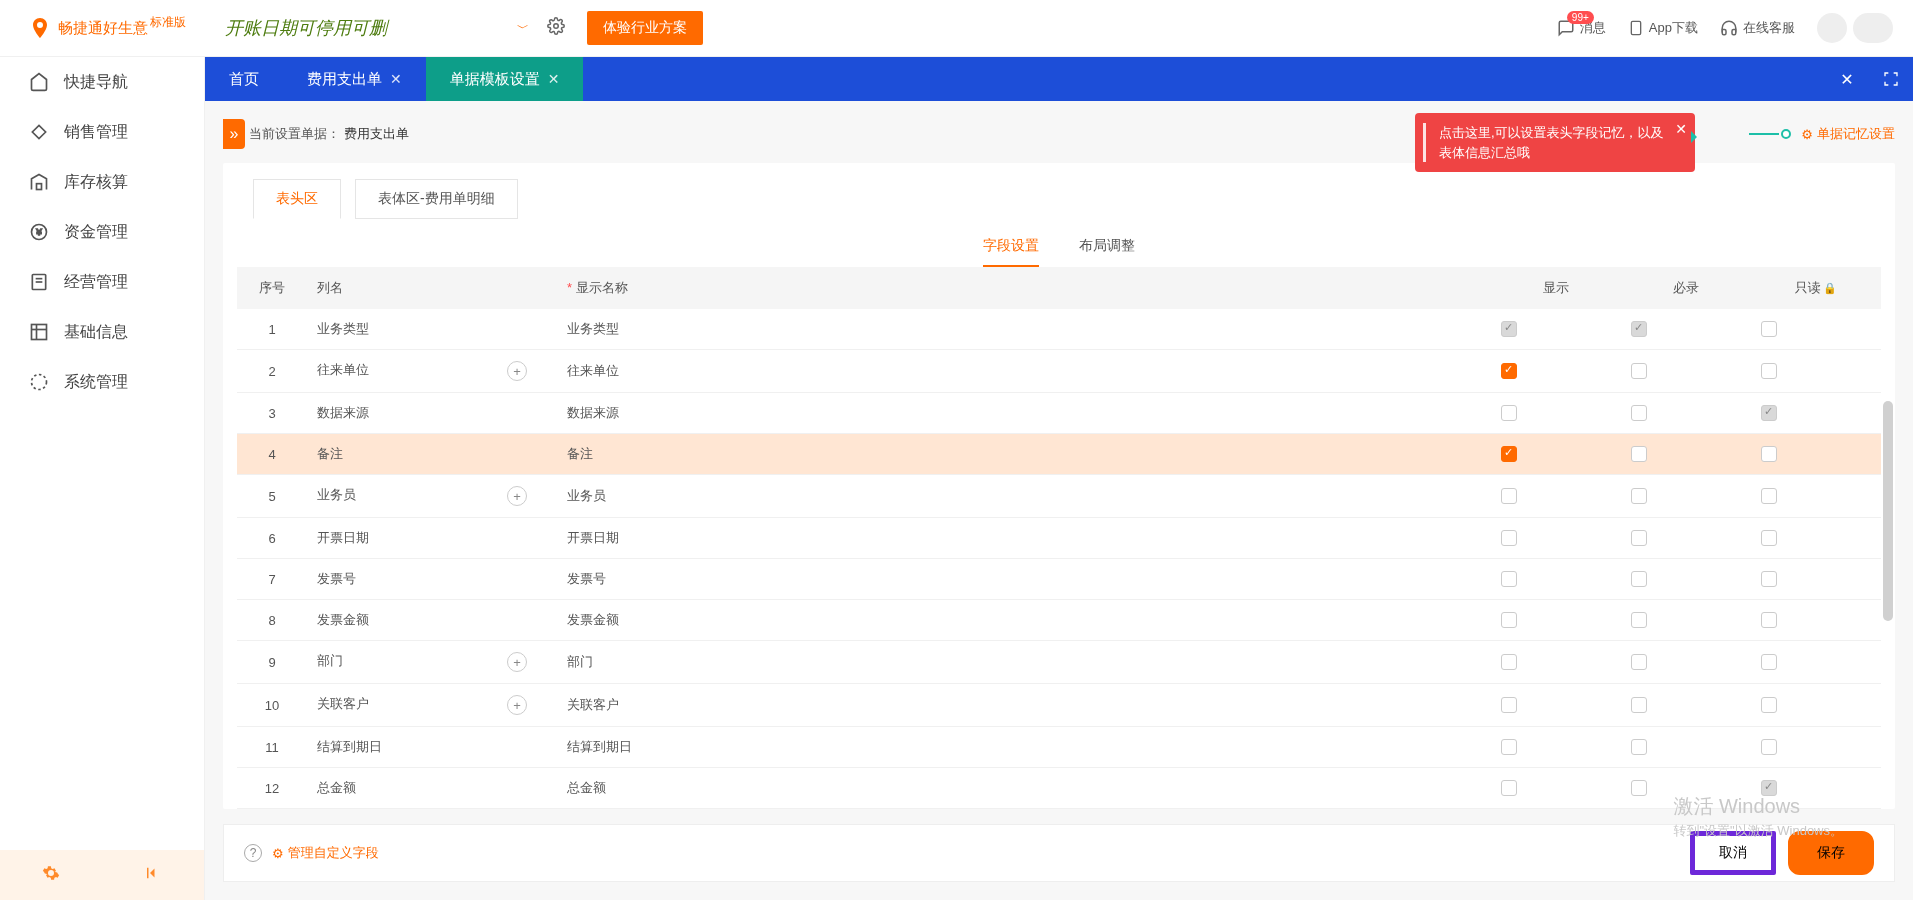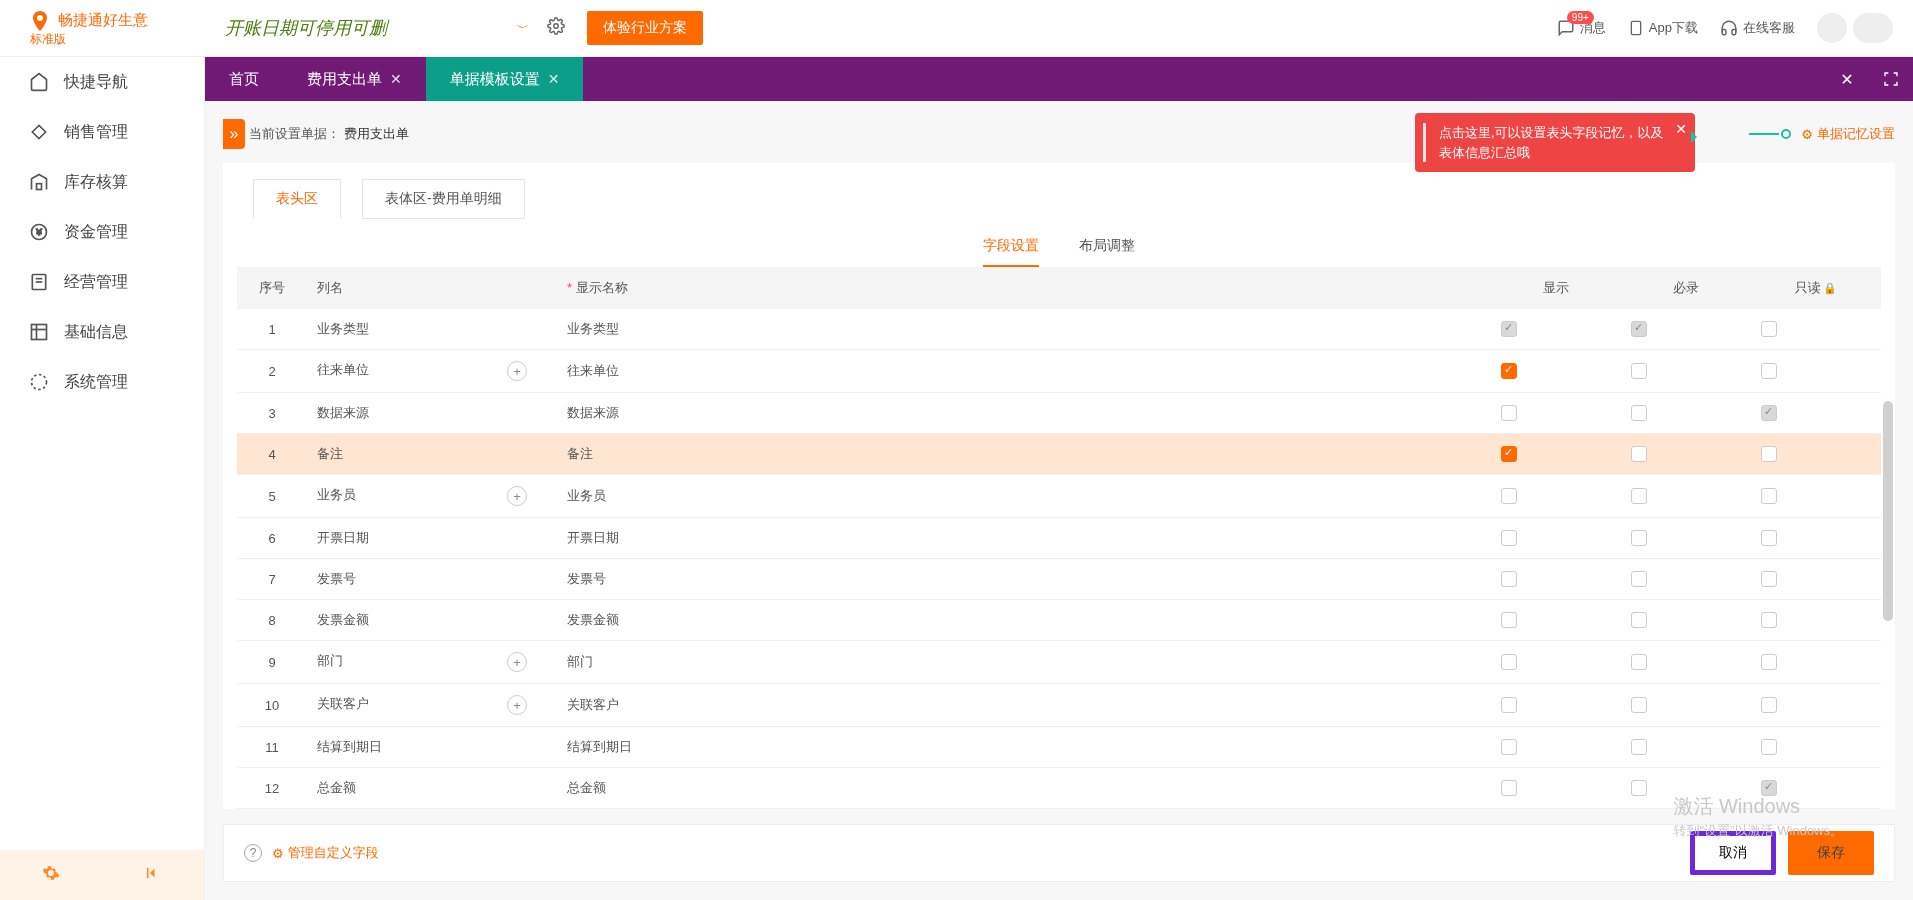--- a/index.html
+++ b/index.html
@@ -1,20 +1,20 @@
 <!DOCTYPE html>
 <html><head>
 <meta charset="utf-8">
 <style>
 * { margin: 0; padding: 0; box-sizing: border-box; font-family: "Microsoft YaHei", Arial, sans-serif; }
 body { background: #fff; width: 1913px; height: 900px; overflow: hidden; position: relative; }
 
 
 .top-header { height: 57px; background: #fff; display: flex; align-items: center; padding: 0 20px; border-bottom: 1px solid #f0f0f0; }
-.logo-area { display: flex; align-items: center; width: 185px; flex-direction: column; align-items: flex-start; padding-left: 8px;}
+.logo-area { display: flex; align-items: center; width: 185px; align-items: flex-start; padding-left: 8px;}
 .logo-row { display: flex; align-items: center; gap: 6px; }
 .logo-icon { width: 24px; height: 24px; color: #ff6a00; }
 .logo-text { color: #ff6a00; font-size: 15px; font-weight: 500; }
 .logo-sub { color: #ff6a00; font-size: 12px; margin-top: -2px; margin-left: 2px;}
 .dropdown-trigger { display: flex; align-items: center; gap: 10px; cursor: pointer; margin-left: 20px; }
 .dropdown-text { font-size: 18px; color: #4d7c0f; font-style: italic; }
 .chevron { color: #ff6a00; font-size: 12px; margin-left: 120px;}
 .settings-icon { margin-left: 18px; color: #666; cursor: pointer; }
 .cta-btn { background: #ff6a00; color: #fff; border: none; padding: 8px 16px; font-size: 14px; margin-left: 22px; cursor: pointer; border-radius: 2px;}
 .header-right { margin-left: auto; display: flex; align-items: center; gap: 22px; }
@@ -25,21 +25,21 @@
 .avatar.wide { width: 40px; border-radius: 15px;}
 
 
 .sidebar { position: absolute; left: 0; top: 57px; bottom: 0; width: 205px; background: #fff; border-right: 1px solid #f0f0f0; display: flex; flex-direction: column;}
 .sidebar-item { display: flex; align-items: center; gap: 14px; padding: 14px 28px; font-size: 16px; color: #444; cursor: pointer; }
 .sidebar-item .icon { width: 22px; height: 22px; color: #555; display:flex; align-items:center; justify-content:center;}
 .sidebar-footer { margin-top: auto; height: 50px; background: #fff3e8; display: flex; align-items: center; justify-content: space-around; }
 .sidebar-footer .icon { color: #ff8a2a; cursor: pointer; }
 
 
-.tab-bar { position: absolute; left: 205px; right: 0; top: 57px; height: 44px; background: #701a75; display: flex; align-items: stretch; }
+.tab-bar { position: absolute; left: 205px; right: 0; top: 57px; height: 44px; background: #1d4ed8; display: flex; align-items: stretch; }
 .tab { padding: 0 24px; display: flex; align-items: center; gap: 8px; color: #fff; font-size: 15px; cursor: pointer; }
 .tab.active { background: #0d9e89; }
 .tab-close { font-size: 14px; cursor: pointer; opacity: .85;}
 .tab-bar-right { margin-left: auto; display: flex; align-items: center; }
 .tab-action { width: 44px; height: 44px; display: flex; align-items: center; justify-content: center; color: #fff; cursor: pointer; }
 
 
 .content { position: absolute; left: 205px; right: 0; top: 101px; bottom: 0; background: #f7f7f7; padding: 18px; overflow: hidden;}
 
 .info-row { display: flex; align-items: center; margin-bottom: 14px; position: relative;}
@@ -51,21 +51,21 @@
 .memory-line { width: 30px; height: 2px; background: #1dbfa8; margin-right: -2px;}
 .gear-small { color: #ff6a00; }
 
 .tooltip-box { position: absolute; right: 200px; top: -6px; background: #ef4444; color: #fff; padding: 10px 30px 10px 14px; font-size: 13px; border-radius: 4px; line-height: 1.5; max-width: 280px;}
 .tooltip-box .bar { position:absolute; left:8px; top:10px; bottom:10px; width:3px; background:#fff; opacity:.85;}
 .tooltip-box .tc { margin-left: 10px;}
 .tooltip-close { position: absolute; right: 8px; top: 6px; cursor: pointer; font-size: 14px;}
 .tooltip-box::after { content:''; position:absolute; right:-8px; top:18px; border:6px solid transparent; border-left-color:#1dbfa8;}
 
 .panel { background: #fff; border-radius: 2px; padding: 0; }
-.region-tabs { display: flex; gap: 21px; padding: 16px 30px 0 30px; }
+.region-tabs { display: flex; gap: 14px; padding: 16px 30px 0 30px; }
 .region-tab { padding: 10px 22px; border: 1px solid #e5e5e5; font-size: 14px; color: #555; cursor: pointer; background:#fff;}
 .region-tab.active { color: #ff6a00; border-bottom-color: #fff; }
 
 .sub-tabs { display: flex; justify-content: center; gap: 40px; padding: 18px 0 0 0; }
 .sub-tab { font-size: 14px; color: #555; padding-bottom: 10px; cursor: pointer; }
 .sub-tab.active { color: #ff6a00; border-bottom: 2px solid #ff6a00; }
 
 .table-wrap { padding: 0 14px 0 14px; }
 table { width: 100%; border-collapse: collapse; }
 thead th { background: #f5f5f5; font-size: 13px; color: #555; font-weight: 500; text-align: left; padding: 12px 10px; }
@@ -85,21 +85,21 @@
 .chk.disabled.checked { background:#d9d9d9; border-color:#ccc;}
 .chk.disabled.checked::after { color:#888; }
 .lock-icon { font-size:11px; color:#aaa; margin-left:3px;}
 .scrollbar-fake { position:absolute; right: 20px; top: 300px; width:10px; height:220px; background:#d0d0d0; border-radius:5px;}
 
 .footer-bar { position: absolute; left: 18px; right: 18px; bottom: 18px; height: 58px; background: #fff; border: 1px solid #eee; display: flex; align-items: center; padding: 0 20px; }
 .help-icon { width:18px; height:18px; border:1px solid #aaa; border-radius:50%; display:inline-flex; align-items:center; justify-content:center; font-size:12px; color:#888; margin-right:10px;}
 .custom-link { color: #ff6a00; font-size: 13px; display:flex; align-items:center; gap:4px; cursor:pointer;}
 .footer-btns { margin-left:auto; display:flex; gap:12px;}
 .btn { padding: 8px 24px; font-size:14px; border:5px solid #6d28d9; background:#fff; cursor:pointer; border-radius:2px;}
-.btn.primary { background:#ff6a00; color:#404040; border-color:#ff6a00;}
+.btn.primary { background:#ff6a00; color:#000000; border-color:#ff6a00;border-radius:12px;}
 
 .watermark { position:absolute; right: 70px; bottom: 60px; color:#c8c8c8; font-size: 20px; pointer-events:none;}
 .watermark .w2 { font-size:13px; display:block; margin-top:2px;}
 </style>
 </head>
 <body>
 
 <div class="top-header">
   <div class="logo-area">
     <div class="logo-row">

